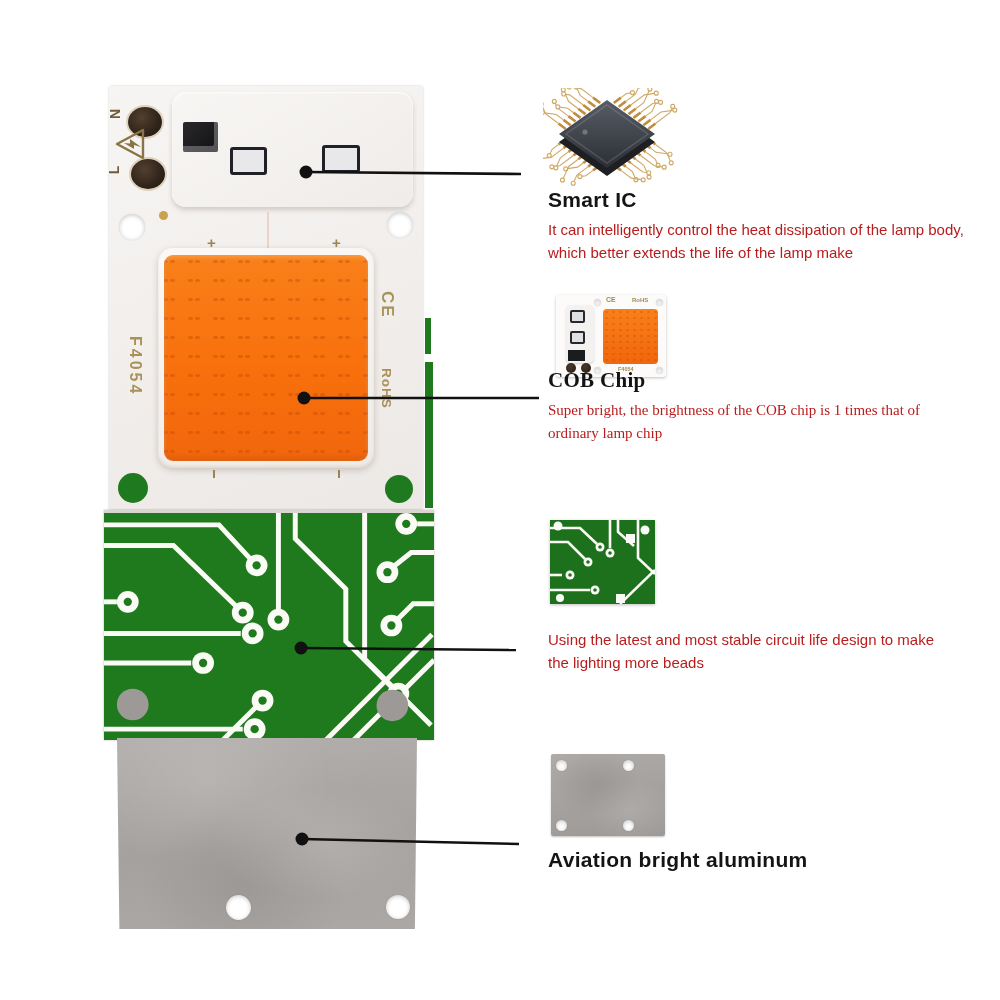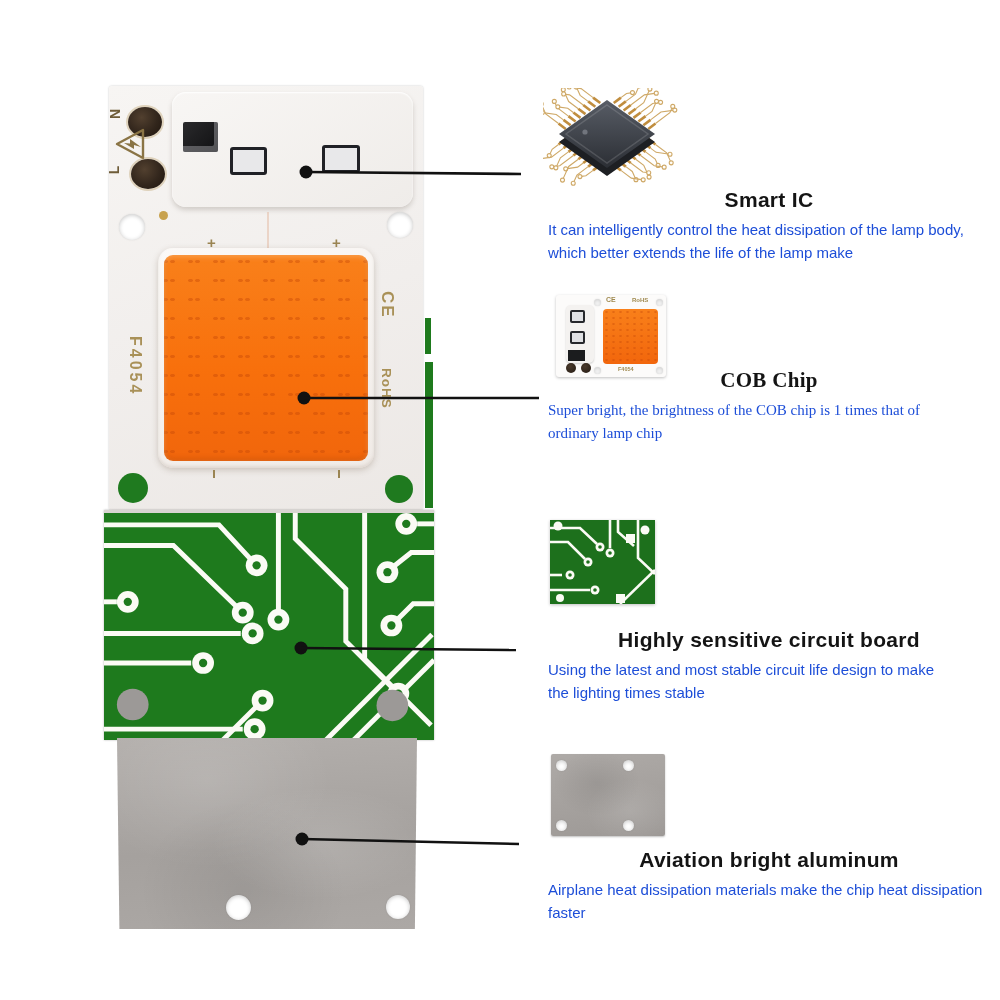--- a/index.html
+++ b/index.html
@@ -66,22 +66,22 @@
   .alu-holeL{left:109px;top:157px;width:25px;height:25px;}
   .alu-holeR{left:269px;top:157px;width:24px;height:24px;}
 
   
   .callouts{left:0;top:0;width:1000px;height:1000px;pointer-events:none;z-index:10;}
   .callouts line{stroke:#111;stroke-width:2.6px;}
   .callouts circle{fill:#111;}
 
   
   .feature{left:548px;width:442px;}
-  .feature h2{margin:0 0 6px 0;font-size:21px;font-weight:bold;color:#141414;letter-spacing:.3px;text-align:center;}
-  .feature p{margin:0;font-size:15px;line-height:1.55;color:#1d4ed8;}
+  .feature h2{margin:0 0 6px 0;font-size:21px;font-weight:bold;color:#141414;letter-spacing:.3px;}
+  .feature p{margin:0;font-size:15px;line-height:1.55;color:#b91c1c;}
   .icon-box{overflow:hidden;}
   
   .mini-cob{left:556px;top:295px;width:110px;height:82px;background:#fcfbfa;border-radius:3px;
     box-shadow:0 1px 3px rgba(0,0,0,.25);}
   .mini-module{left:10px;top:10px;width:28px;height:58px;background:#f4f2f0;border-radius:5px;
     box-shadow:0 1px 2px rgba(0,0,0,.18);}
   .mini-sq{left:4px;width:15px;height:13px;background:#dfe0e3;border:2.5px solid #26282c;border-radius:2px;box-sizing:border-box;}
   .mini-chip{left:2px;top:45px;width:17px;height:11px;background:#1b1c1e;}
   .mini-pad{width:10px;height:10px;border-radius:50%;background:radial-gradient(circle at 40% 35%,#4a3a2c,#241a12);}
   .mini-orange{left:47px;top:14px;width:55px;height:55px;border-radius:4px;
@@ -386,30 +386,27 @@
           <circle r="1.8" fill="#1d701c"></circle>
         </g>
       <rect x="76" y="14" width="9" height="9" fill="#fbfbf5"></rect>
       <rect x="66" y="74" width="9" height="9" fill="#fbfbf5"></rect>
       <circle cx="8" cy="6" r="4.5" fill="#fbfbf5"></circle>
       <circle cx="95" cy="10" r="4.5" fill="#fbfbf5"></circle>
       <circle cx="10" cy="78" r="4" fill="#fbfbf5"></circle>
     </g>
   </svg>
   <div class="abs feature" style="top:628px;">
-    <h2>Highly sensitive circuit board</h2>
     <p><span>Using the latest and most stable circuit life design to make</span><br>
-       <span>the lighting times stable</span></p>
+       <span>the lighting more beads</span></p>
   </div>
 
   <div class="abs mini-alu">
     <div class="abs hole" style="left:5px;top:6px;width:11px;height:11px;"></div>
     <div class="abs hole" style="left:72px;top:6px;width:11px;height:11px;"></div>
     <div class="abs hole" style="left:5px;top:66px;width:11px;height:11px;"></div>
     <div class="abs hole" style="left:72px;top:66px;width:11px;height:11px;"></div>
   </div>
   <div class="abs feature" style="top:848px;">
     <h2>Aviation bright aluminum</h2>
-    <p><span>Airplane heat dissipation materials make the chip heat dissipation</span><br>
-       <span>faster</span></p>
   </div>
 
 </div>
 
 </body></html>

